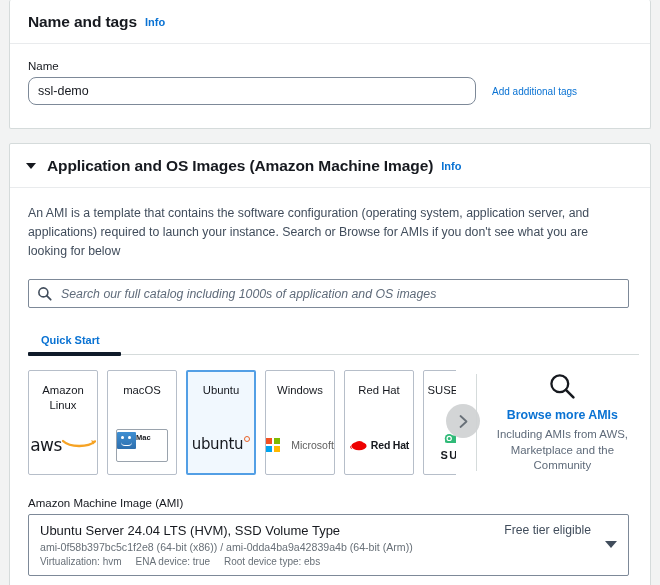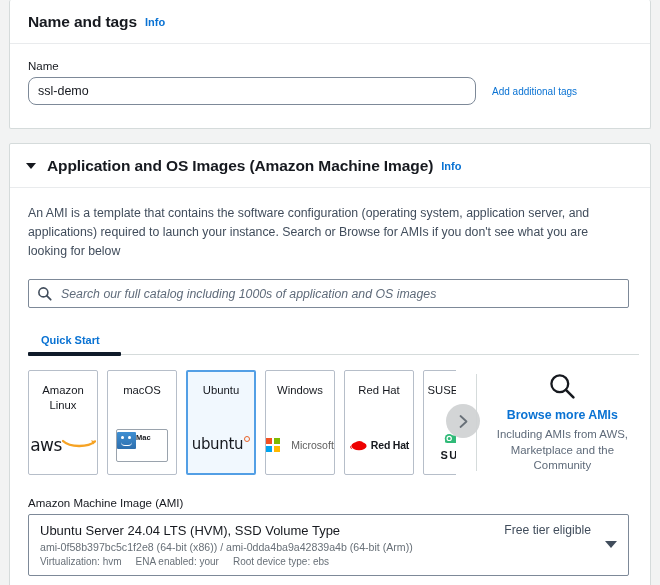--- a/index.html
+++ b/index.html
@@ -462,21 +462,21 @@
 
       <label class="ami-label">Amazon Machine Image (AMI)</label>
       <div class="ami-select">
         <div class="ami-top">
           <span class="ami-title">Ubuntu Server 24.04 LTS (HVM), SSD Volume Type</span>
           <span class="ami-free">Free tier eligible</span>
         </div>
         <div class="ami-id">ami-0f58b397bc5c1f2e8 (64-bit (x86)) / ami-0dda4ba9a42839a4b (64-bit (Arm))</div>
         <div class="ami-meta">
           <span>Virtualization: hvm</span>
-          <span>ENA enabled: your</span>
+          <span>ENA device: true</span>
           <span>Root device type: ebs</span>
         </div>
         <span class="ami-caret"></span>
       </div>
 
     </div>
   </section>
 
 </div>
 

